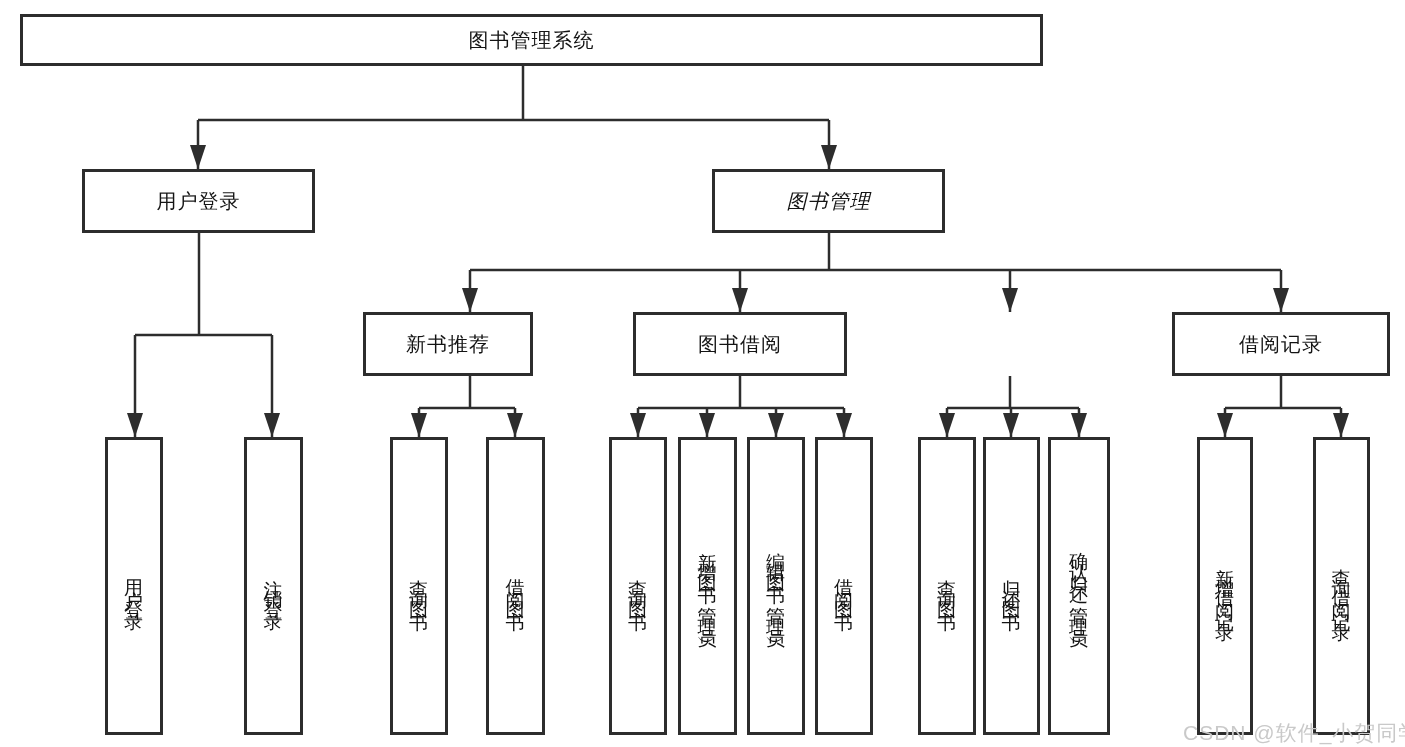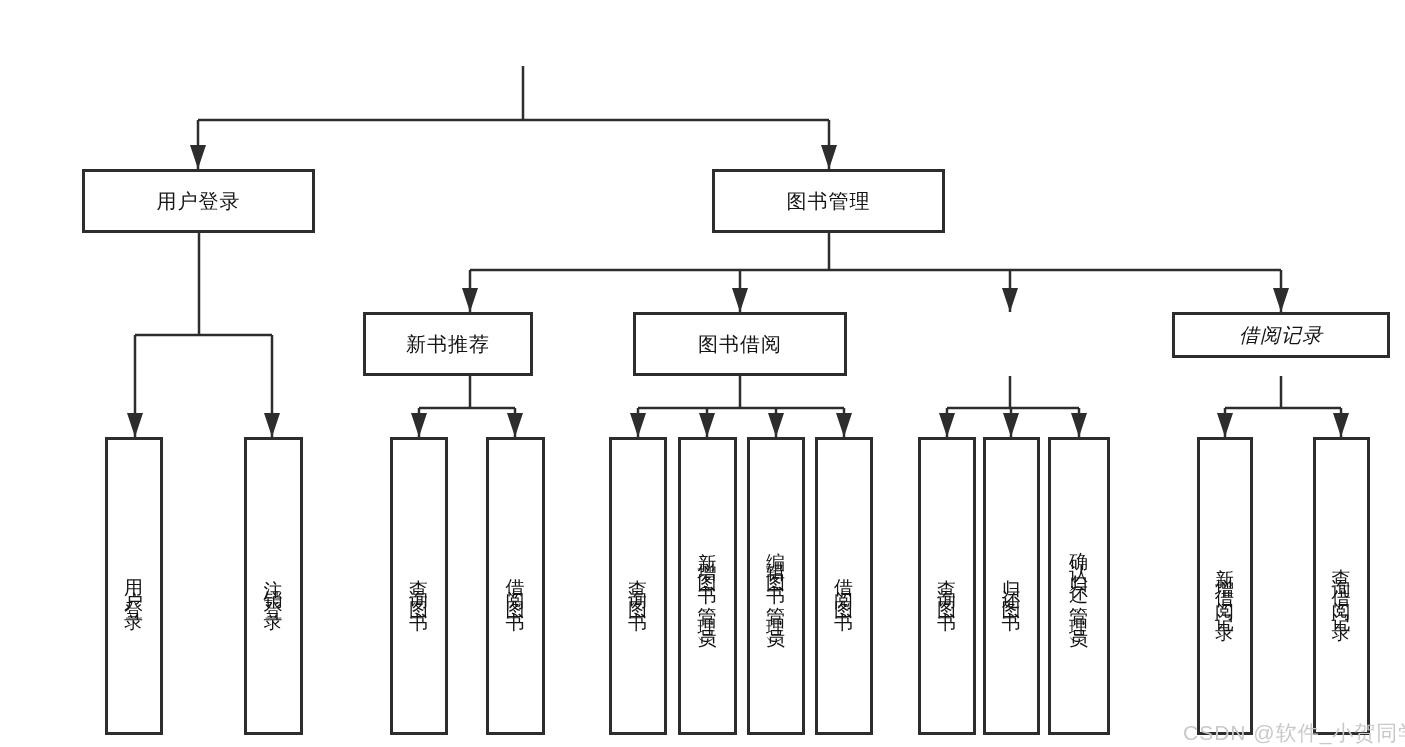--- a/index.html
+++ b/index.html
@@ -98,35 +98,38 @@
       <path d="M1011,408 V437" marker-end="url(#arrow)"></path>
       <path d="M1079,408 V437" marker-end="url(#arrow)"></path>
 
       <path d="M1281,376 V408"></path>
       <path d="M1225,408 H1341"></path>
       <path d="M1225,408 V437" marker-end="url(#arrow)"></path>
       <path d="M1341,408 V437" marker-end="url(#arrow)"></path>
     </g>
   </svg>
 
+  <div class="node hbox" style="left:20px; top:14px; width:1023px; height:52px;">
+    <span class="label">图书管理系统</span>
+  </div>
 
   <div class="node hbox" style="left:82px; top:169px; width:233px; height:64px;">
     <span class="label">用户登录</span>
   </div>
-  <div class="node hbox" style="left:712px; top:169px; width:233px; height:64px;">
+  <div class="node hbox" style="left:712px; top:169px; width:233px; height:64px;font-style:italic;">
     <span class="label">图书管理</span>
   </div>
 
   <div class="node hbox" style="left:363px; top:312px; width:170px; height:64px;">
     <span class="label">新书推荐</span>
   </div>
   <div class="node hbox" style="left:633px; top:312px; width:214px; height:64px;font-family:Liberation Serif, serif;">
     <span class="label">图书借阅</span>
   </div>
-  <div class="node hbox" style="left:1172px; top:312px; width:218px; height:46px;font-style:italic;">
+  <div class="node hbox" style="left:1172px; top:312px; width:218px; height:64px;">
     <span class="label">借阅记录</span>
   </div>
 
   <div class="node leaf" style="left:105px; top:437px; width:58px; height:298px;">
     <span class="label">用户登录</span>
   </div>
   <div class="node leaf" style="left:244px; top:437px; width:59px; height:298px;">
     <span class="label">注销登录</span>
   </div>
 

